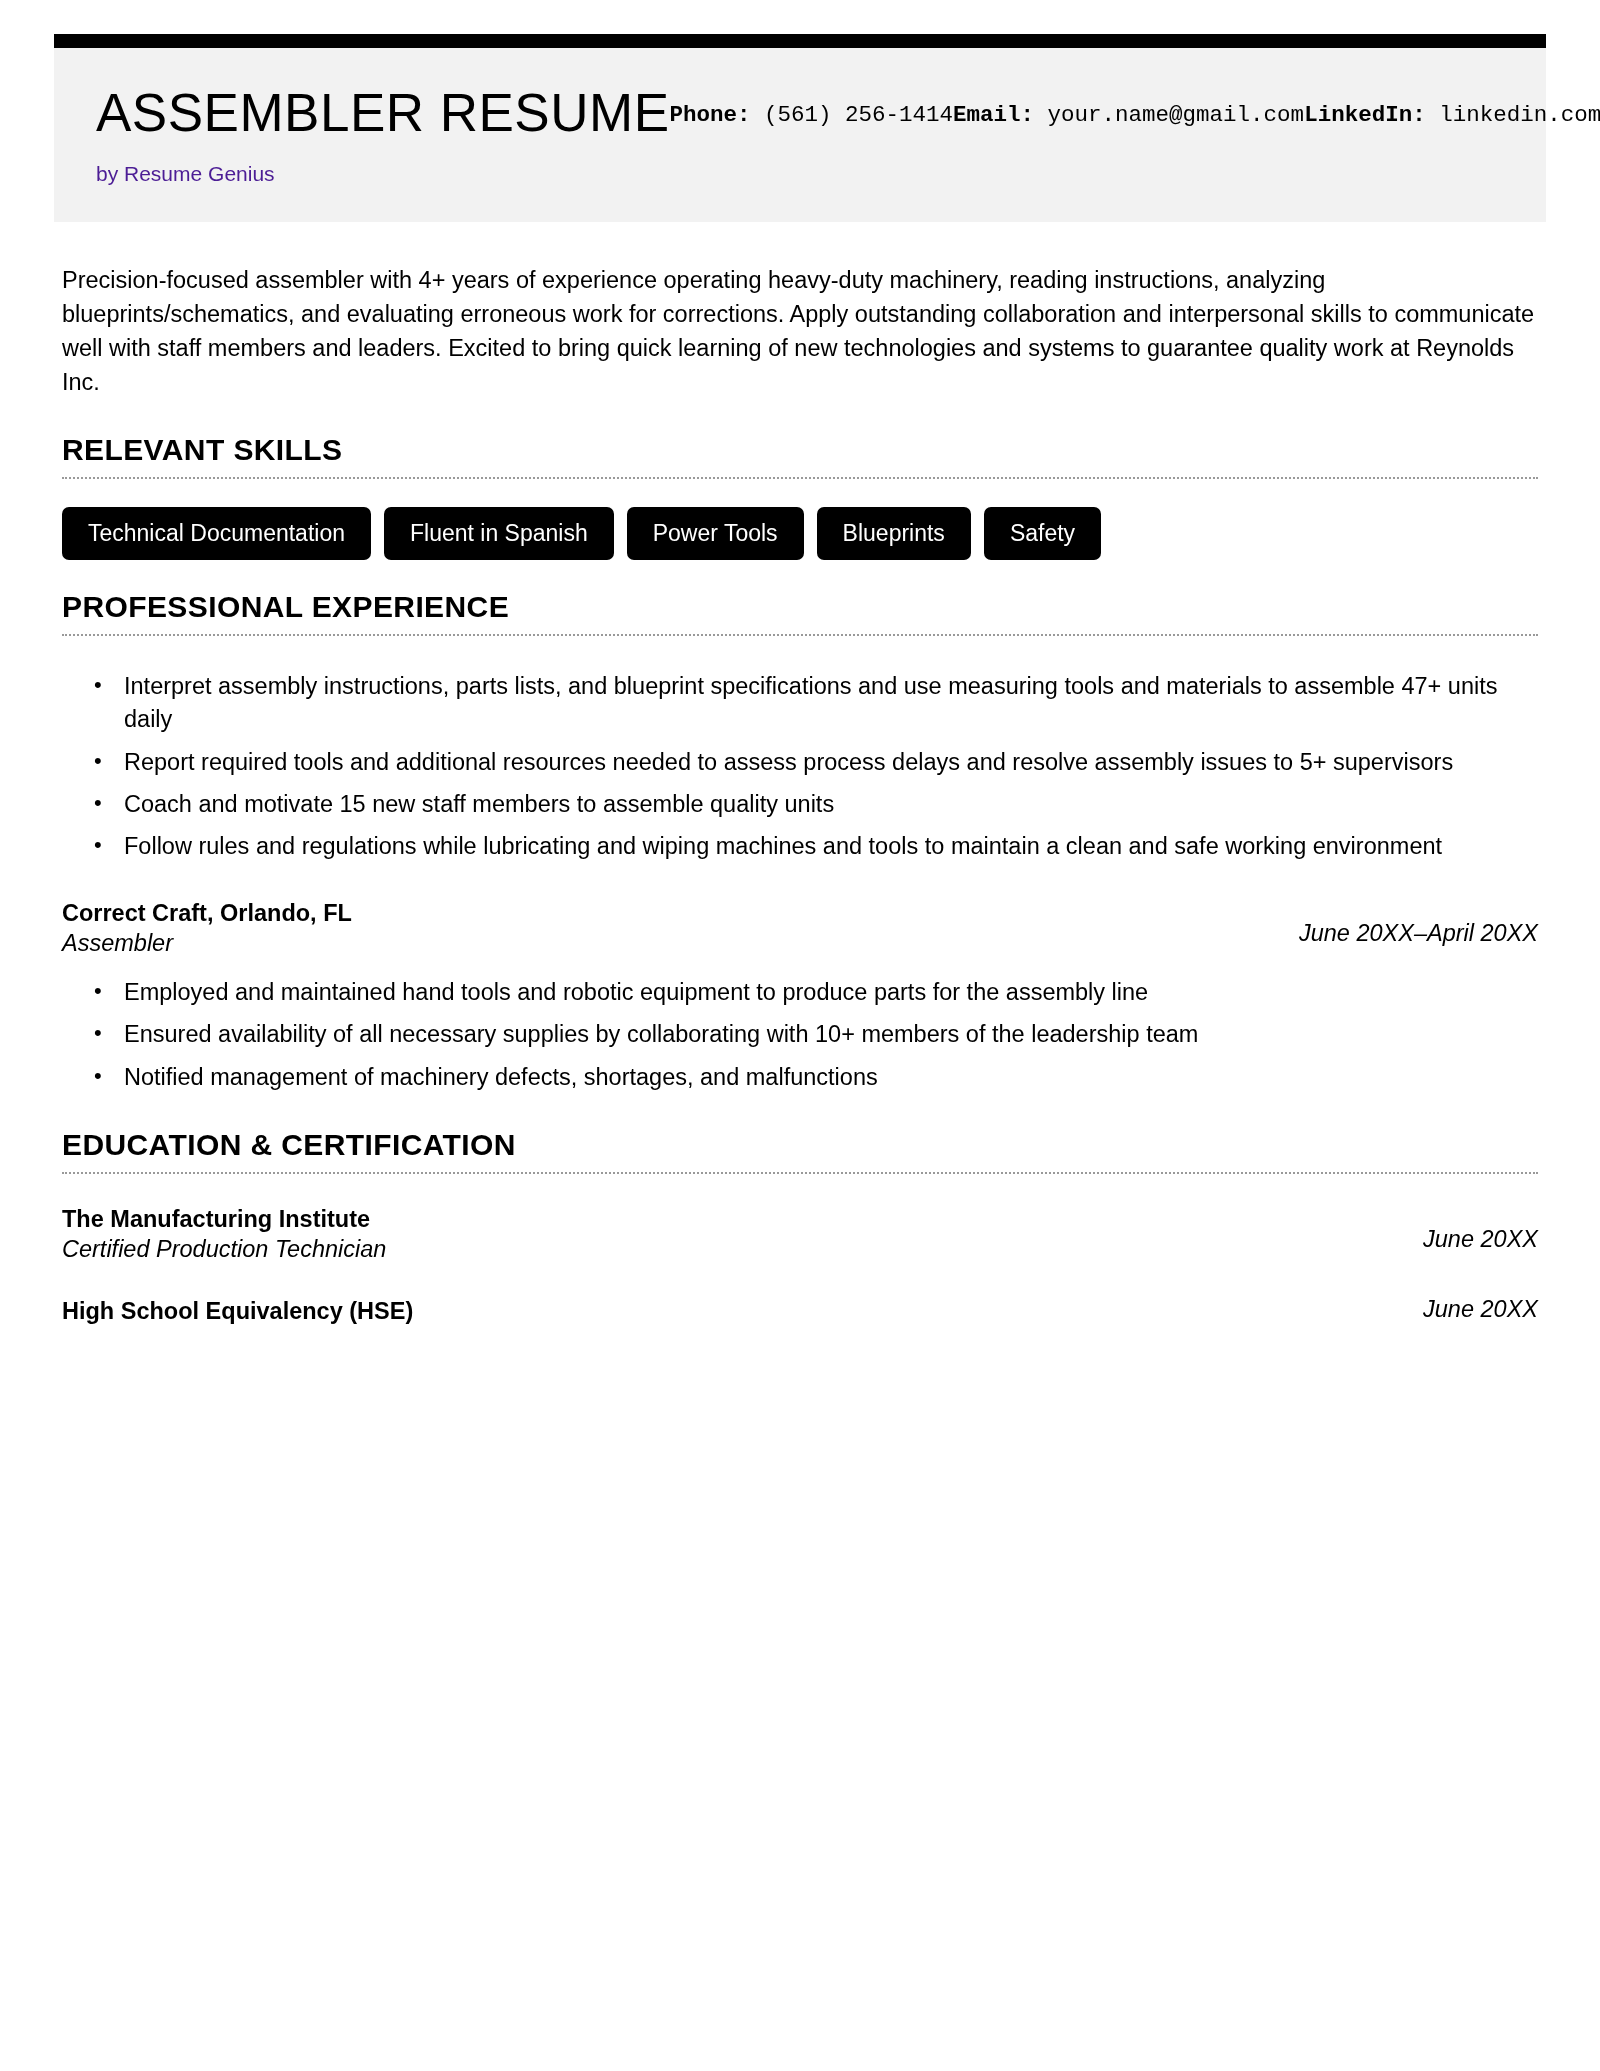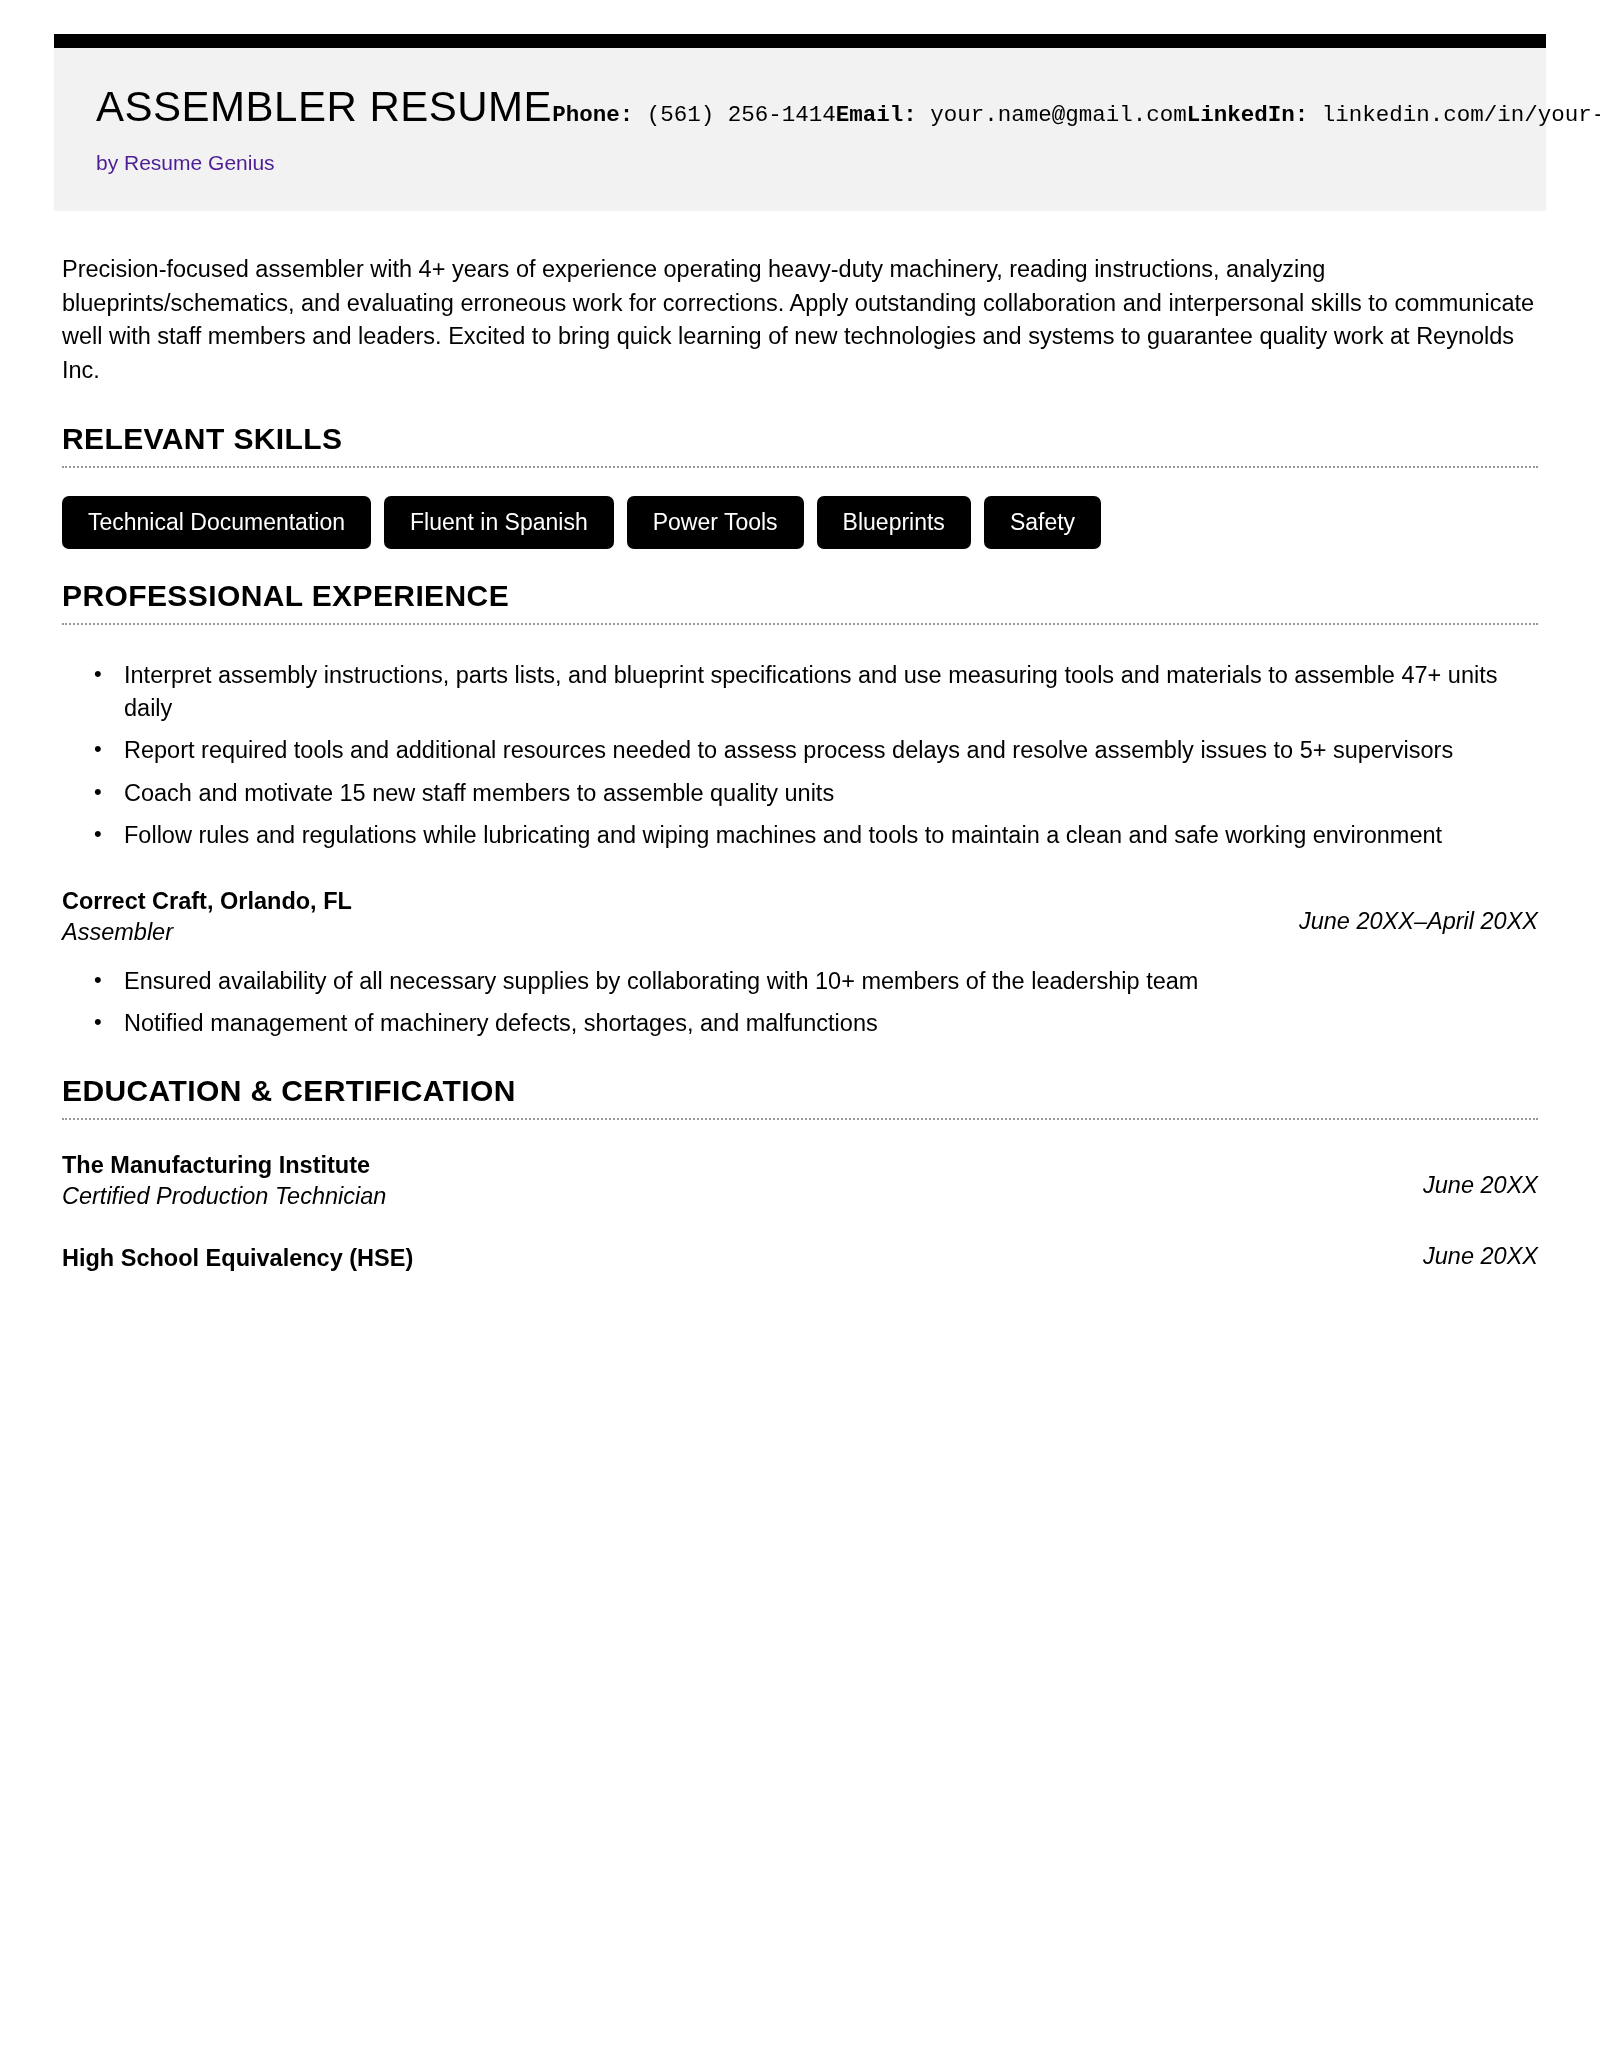--- a/index.html
+++ b/index.html
@@ -40,21 +40,21 @@
     align-items: flex-start;
     justify-content: space-between;
   }
   .header-left {
     display: flex;
     flex-direction: column;
     justify-content: flex-start;
     padding-top: 4px;
   }
   .resume-title {
-    font-size: 42px;
+    font-size: 53px;
     font-weight: 400;
     letter-spacing: 0.5px;
     line-height: 1.02;
     white-space: nowrap;
     margin: 0;
   }
   .byline {
     font-size: 21px;
     font-weight: 400;
     margin-top: 22px;
@@ -257,20 +257,21 @@
 
       <div class="entry">
         <div class="entry-head">
           <div class="entry-left">
             <div class="entry-company">Correct Craft, Orlando, FL</div>
             <div class="entry-role">Assembler</div>
           </div>
           <div class="entry-dates">June 20XX–April 20XX</div>
         </div>
         <ul class="bullets">
+          <li>Employed and maintained hand tools and robotic equipment to produce parts for the assembly line</li>
           <li>Ensured availability of all necessary supplies by collaborating with 10+ members of the leadership team</li>
           <li>Notified management of machinery defects, shortages, and malfunctions</li>
         </ul>
       </div>
     </div>
 
     <div class="section">
       <div class="section-title">EDUCATION &amp; CERTIFICATION</div>
       <div class="rule"></div>
 

